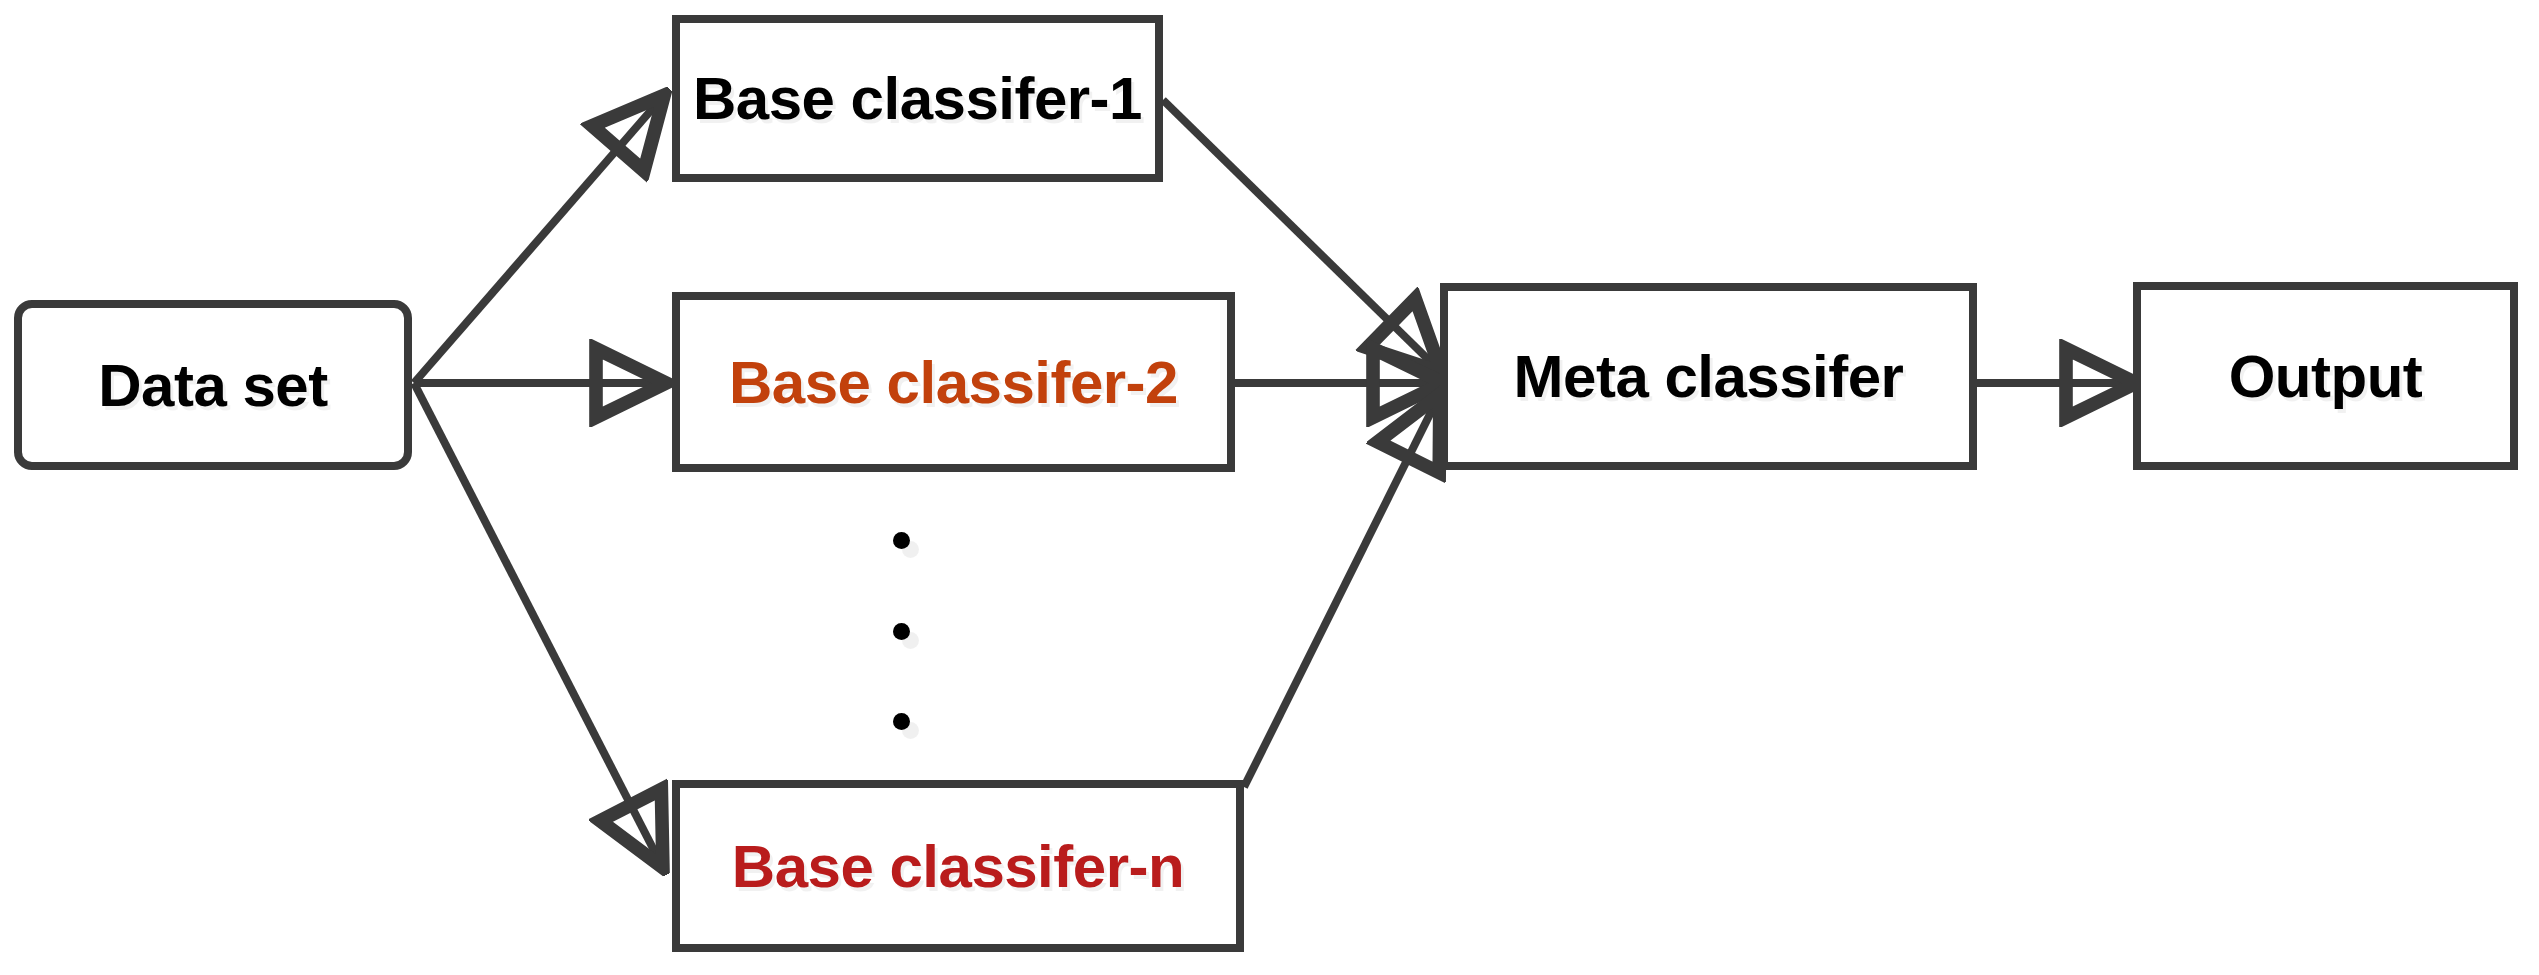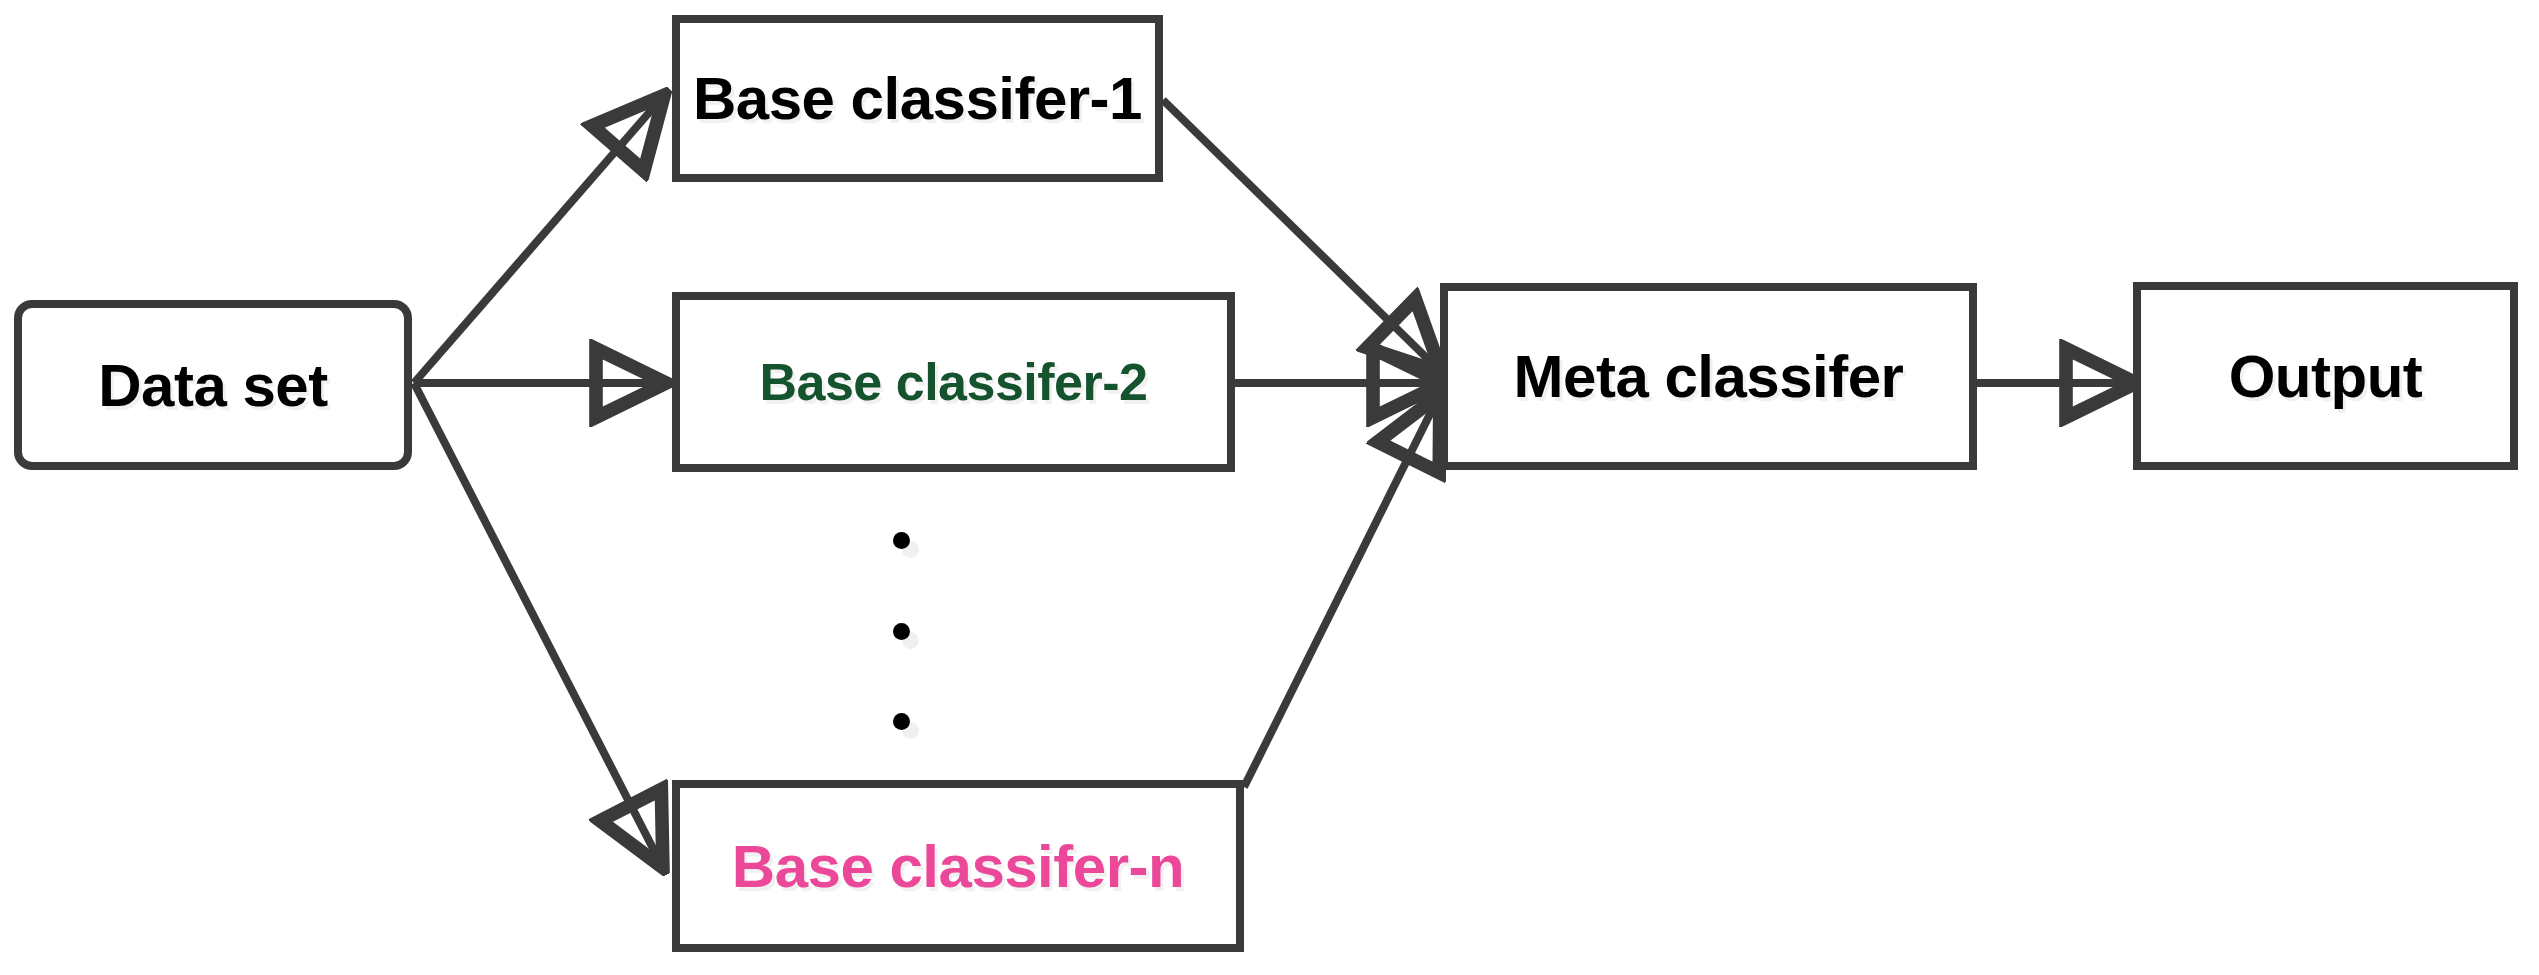--- a/index.html
+++ b/index.html
@@ -78,25 +78,25 @@
 
   <div class="node" id="node-data-set" style="left: 14px; top: 300px; width: 398px; height: 170px; border-color: rgb(58, 58, 58); border-radius: 18px;">
     <span class="node-label" style="font-size: 60px; color: rgb(0, 0, 0);">Data set</span>
   </div>
 
   <div class="node" id="node-base-classifer-1" style="left: 672px; top: 15px; width: 491px; height: 167px; border-color: rgb(58, 58, 58);">
     <span class="node-label" style="font-size: 60px; color: rgb(0, 0, 0);">Base classifer-1</span>
   </div>
 
   <div class="node" id="node-base-classifer-2" style="left: 672px; top: 292px; width: 563px; height: 180px; border-color: rgb(58, 58, 58);">
-    <span class="node-label" style="font-size: 52px; color: #14532d;">Base classifer-2</span>
+    <span class="node-label" style="font-size: 60px; color: #c2410c;">Base classifer-2</span>
   </div>
 
   <div class="node" id="node-base-classifer-n" style="left: 672px; top: 780px; width: 572px; height: 172px; border-color: rgb(58, 58, 58);">
-    <span class="node-label" style="font-size: 60px; color: #ec4899;">Base classifer-n</span>
+    <span class="node-label" style="font-size: 60px; color: #b91c1c;">Base classifer-n</span>
   </div>
 
   <div class="node" id="node-meta-classifer" style="left: 1440px; top: 283px; width: 537px; height: 187px; border-color: rgb(58, 58, 58); align-items: center;">
     <span class="node-label" style="font-size: 60px; color: rgb(0, 0, 0);">Meta classifer</span>
   </div>
 
   <div class="node" id="node-output" style="left: 2133px; top: 282px; width: 385px; height: 188px; border-color: rgb(58, 58, 58);">
     <span class="node-label" style="font-size: 60px; color: rgb(0, 0, 0);">Output</span>
   </div>
 

